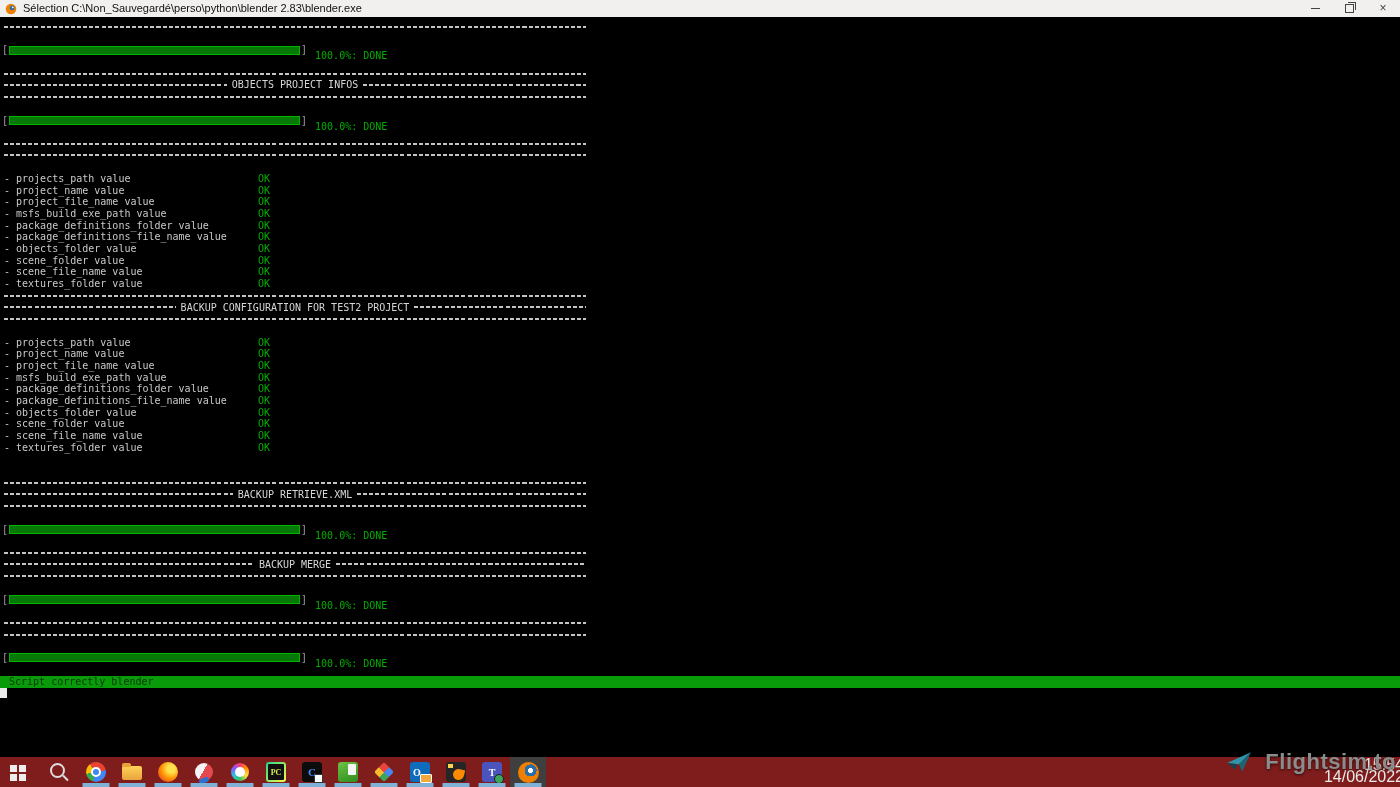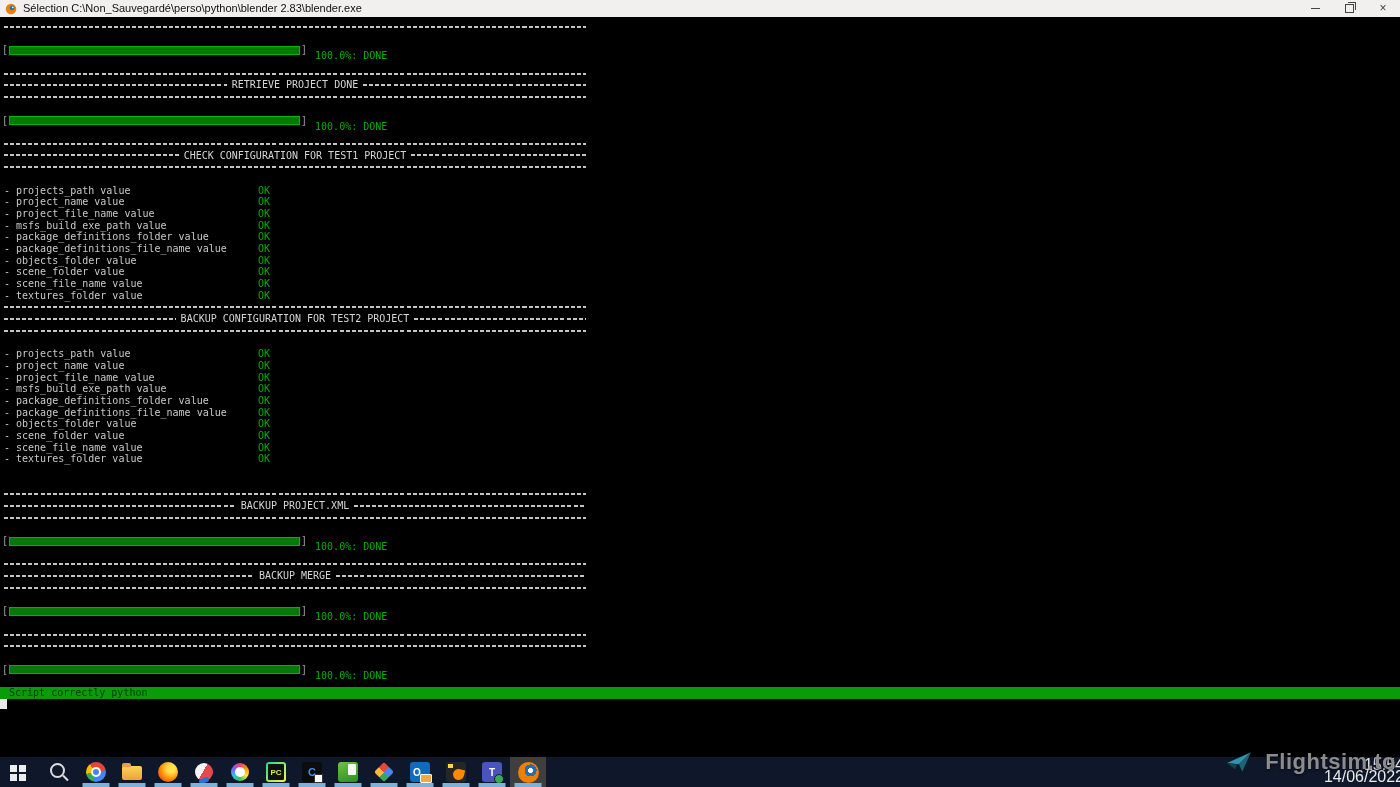--- a/index.html
+++ b/index.html
@@ -33,22 +33,22 @@
   .barrow{display:flex;align-items:center;margin-left:-2px;}
   .bracket{color:#9f9f9f;}
   .pbar{display:inline-block;width:289px;height:7px;background:#067806;border:1px solid #00b400;margin:0 1px;}
   .barlabel{margin-left:8px;}
   .applied{height:12px;line-height:12px;width:1400px;margin-left:-4px;background:#0a9b0a;
     color:#073807;padding-left:9px;box-sizing:border-box;}
   .cursorrow{height:11px;}
   .cursorblock{position:absolute;left:-4px;top:0;width:7px;height:10px;background:#e9e9e9;}
 
   
-  .taskbar{position:absolute;left:0;bottom:0;width:1400px;height:30px;background:#0f172a;
-    display:flex;align-items:stretch;}
+  .taskbar{position:absolute;left:0;bottom:0;width:1400px;height:30px;background:#7f1d1d;
+    display:flex;align-items:stretch;font-family:Liberation Serif, serif;}
   .tb-item{width:36px;height:30px;display:flex;align-items:center;justify-content:center;position:relative;flex:0 0 auto;}
   .tb-item.w40{width:42px;}
   .tb-item.active{background:#3f3f3f;}
   .tb-item .ul{position:absolute;bottom:0;left:50%;transform:translateX(-50%);width:27px;height:4px;background:#7fb0d6;}
   .badge{position:absolute;inset:0;display:flex;align-items:center;justify-content:center;
     font-weight:bold;font-size:9px;color:#fff;pointer-events:none;}
 
   .g-start{width:7px;height:7px;background:#ededed;box-shadow:9px 0 #ededed,0 9px #ededed,9px 9px #ededed;margin:-8px 8px 0 -8px;}
   .g-search{width:11px;height:11px;border:2px solid #dcdcdc;border-radius:50%;position:relative;margin:-3px 3px 0 -2px;}
   .g-search:after{content:"";position:absolute;width:7px;height:2px;background:#dcdcdc;transform:rotate(45deg);right:-6px;bottom:-3px;}
@@ -134,47 +134,40 @@
       </div>
       <div class="row"></div>
       <div class="row">
         <div class="dashline">
           <div class="dseg dfull"></div>
         </div>
       </div>
       <div class="row">
         <div class="dashline hdr">
           <div class="dseg"></div>
-          <span class="hdrtext">RETRIEVE PROJECT DONE</span>
-          <div class="dseg"></div>
-        </div>
-      </div>
-      <div class="row">
-        <div class="dashline">
-          <div class="dseg dfull"></div>
-        </div>
-      </div>
-      <div class="row"></div>
-      <div class="row barrow">
-        <span class="bracket">[</span>
-        <span class="pbar"></span>
-        <span class="bracket">]</span>
-        <span class="green barlabel">100.0%: DONE</span>
-      </div>
-      <div class="row"></div>
-      <div class="row">
-        <div class="dashline">
-          <div class="dseg dfull"></div>
-        </div>
-      </div>
-      <div class="row">
-        <div class="dashline hdr">
-          <div class="dseg"></div>
-          <span class="hdrtext">CHECK CONFIGURATION FOR TEST1 PROJECT</span>
-          <div class="dseg"></div>
+          <span class="hdrtext">OBJECTS PROJECT INFOS</span>
+          <div class="dseg"></div>
+        </div>
+      </div>
+      <div class="row">
+        <div class="dashline">
+          <div class="dseg dfull"></div>
+        </div>
+      </div>
+      <div class="row"></div>
+      <div class="row barrow">
+        <span class="bracket">[</span>
+        <span class="pbar"></span>
+        <span class="bracket">]</span>
+        <span class="green barlabel">100.0%: DONE</span>
+      </div>
+      <div class="row"></div>
+      <div class="row">
+        <div class="dashline">
+          <div class="dseg dfull"></div>
         </div>
       </div>
       <div class="row">
         <div class="dashline">
           <div class="dseg dfull"></div>
         </div>
       </div>
       <div class="row"></div>
       <div class="row"><span class="cfgname">- projects_path value</span><span class="green">OK</span></div>
       <div class="row"><span class="cfgname">- project_name value</span><span class="green">OK</span></div>
@@ -217,21 +210,21 @@
       <div class="row"></div>
       <div class="row"></div>
       <div class="row">
         <div class="dashline">
           <div class="dseg dfull"></div>
         </div>
       </div>
       <div class="row">
         <div class="dashline hdr">
           <div class="dseg"></div>
-          <span class="hdrtext">BACKUP PROJECT.XML</span>
+          <span class="hdrtext">BACKUP RETRIEVE.XML</span>
           <div class="dseg"></div>
         </div>
       </div>
       <div class="row">
         <div class="dashline">
           <div class="dseg dfull"></div>
         </div>
       </div>
       <div class="row"></div>
       <div class="row barrow">
@@ -277,21 +270,21 @@
         </div>
       </div>
       <div class="row"></div>
       <div class="row barrow">
         <span class="bracket">[</span>
         <span class="pbar"></span>
         <span class="bracket">]</span>
         <span class="green barlabel">100.0%: DONE</span>
       </div>
       <div class="row"></div>
-      <div class="row applied">Script correctly python</div>
+      <div class="row applied">Script correctly blender</div>
       <div class="row cursorrow">
         <span class="cursorblock"></span>
       </div>
     </div>
 
   <div class="taskbar" id="taskbar">
       <div class="tb-item w40" title="Start">
         <div class="g-start"></div>
       </div>
       <div class="tb-item" title="Search">

